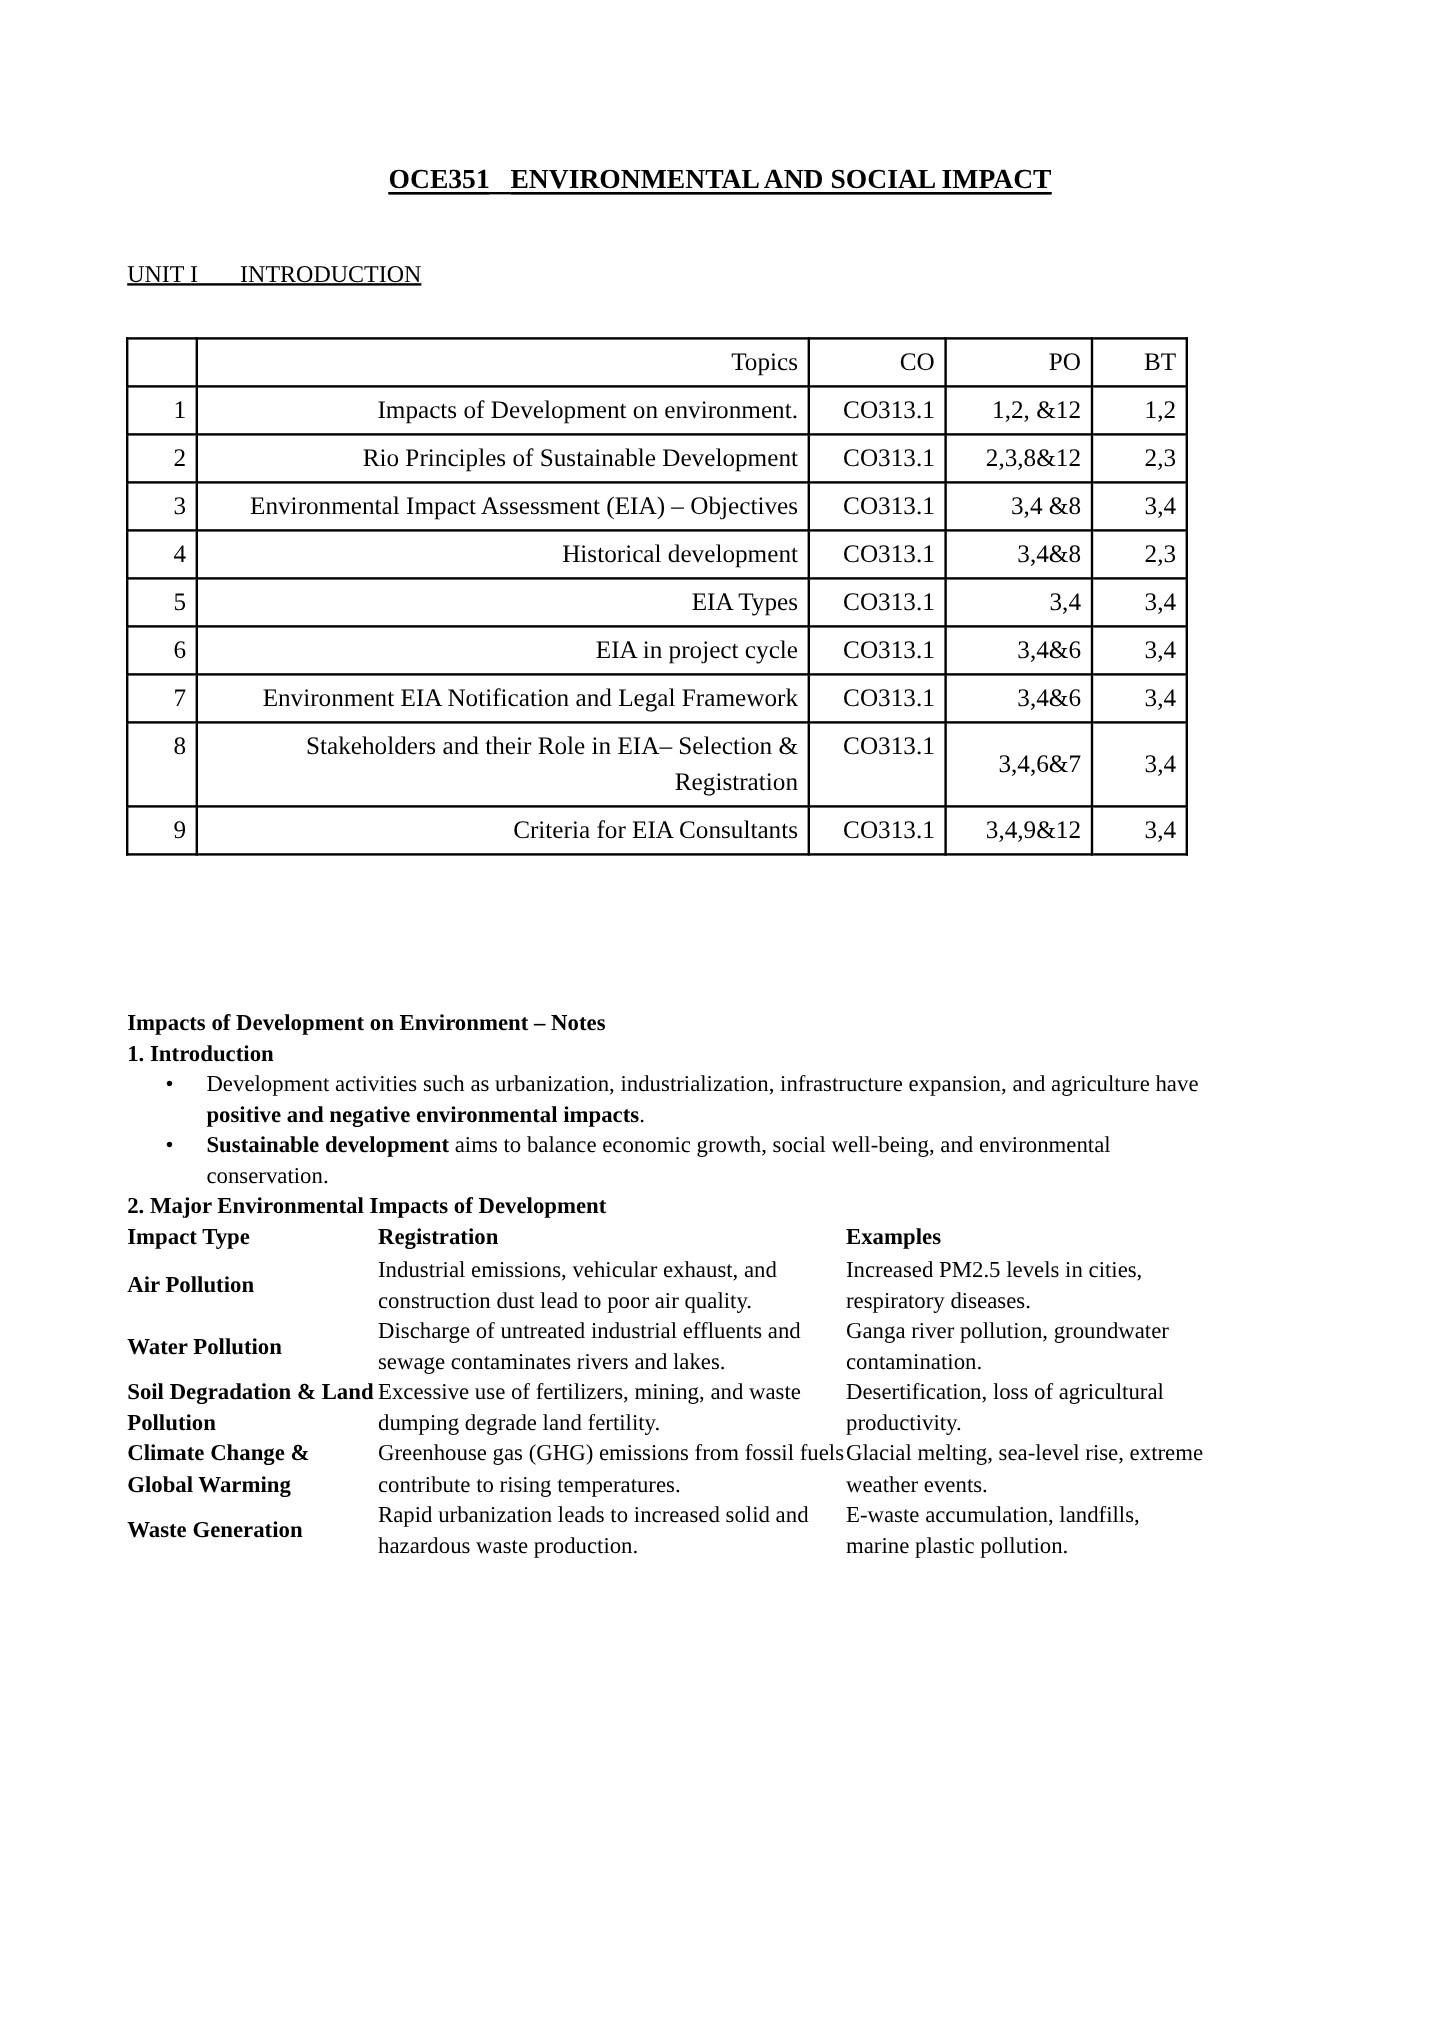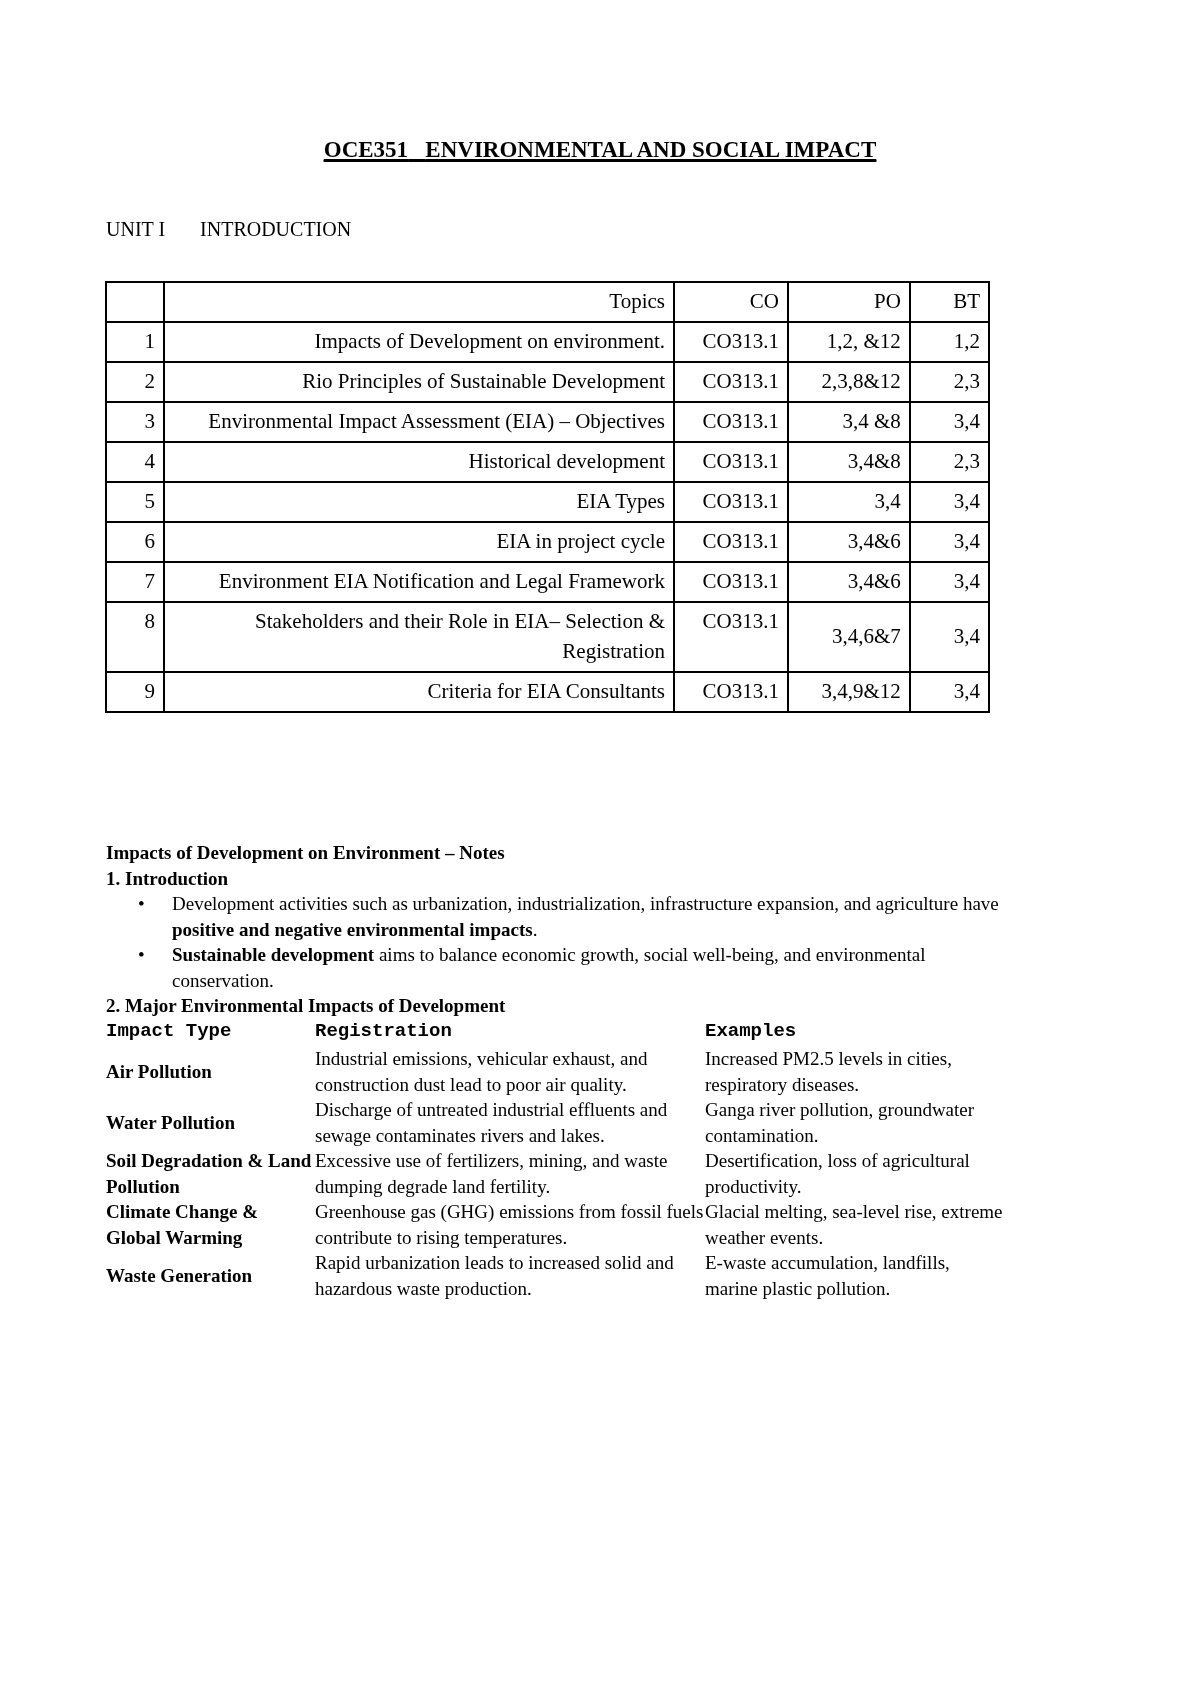--- a/index.html
+++ b/index.html
@@ -2,26 +2,26 @@
 <html><head>
 <meta charset="utf-8">
 <style>
   html, body { margin: 0; padding: 0; background: #ffffff; }
   body {
     width: 1200px; height: 1696px; position: relative; overflow: hidden;
     font-family: "Liberation Serif", "DejaVu Serif", serif; color: #000;
   }
   .title {
     position: absolute; top: 137px; left: 0; width: 1200px; text-align: center;
-    font-size: 23px; font-weight: bold; text-decoration: underline;
+    font-size: 23px; font-weight: bold;
   }
   .title span { text-decoration: underline; text-decoration-thickness: 2px; text-underline-offset: 3px; white-space: pre; }
   .unit {
     position: absolute; top: 218px; left: 106px; font-size: 20px;
-    white-space: pre;
+    text-decoration: underline; white-space: pre;
   }
   table.topics {
     position: absolute; top: 281px; left: 105px; border-collapse: collapse;
     font-size: 21px; line-height: 30px; text-align: right;
   }
   table.topics td {
     border: 2px solid #000; padding: 3px 8px 5px 8px; vertical-align: top;
   }
   table.topics td.mid { vertical-align: middle; padding-left: 43px; }
   .c-no { width: 40px; }
@@ -32,21 +32,21 @@
   .notes { position: absolute; top: 840px; left: 106px; width: 900px; font-size: 19px; line-height: 25.5px; }
   .notes .b { font-weight: bold; }
   .notes ul { margin: 0; padding-left: 66px; list-style: none; }
   .notes li { position: relative; }
   .notes li::before { content: "\2022"; position: absolute; left: -34px; top: 0; }
   table.impacts { border-collapse: collapse; font-size: 19px; line-height: 25.5px; margin-top: 0; }
   table.impacts td { padding: 0; vertical-align: middle; }
   table.impacts .col1 { width: 209px; font-weight: bold; }
   table.impacts .col2 { width: 390px; }
   table.impacts .col3 { width: 300px; }
-  table.impacts thead td { font-weight: bold; padding-bottom: 2px; font-family: Liberation Mono, monospace; }
+  table.impacts thead td { font-weight: bold; padding-bottom: 2px; }
   table.impacts tbody td { padding-bottom: 0px; }
 </style>
 </head>
 <body>
 
 <div class="title">
   <span><span>OCE351</span>   <span>ENVIRONMENTAL AND SOCIAL IMPACT</span></span>
 </div>
 
 <div class="unit"><span>UNIT I</span>       <span>INTRODUCTION</span></div>

